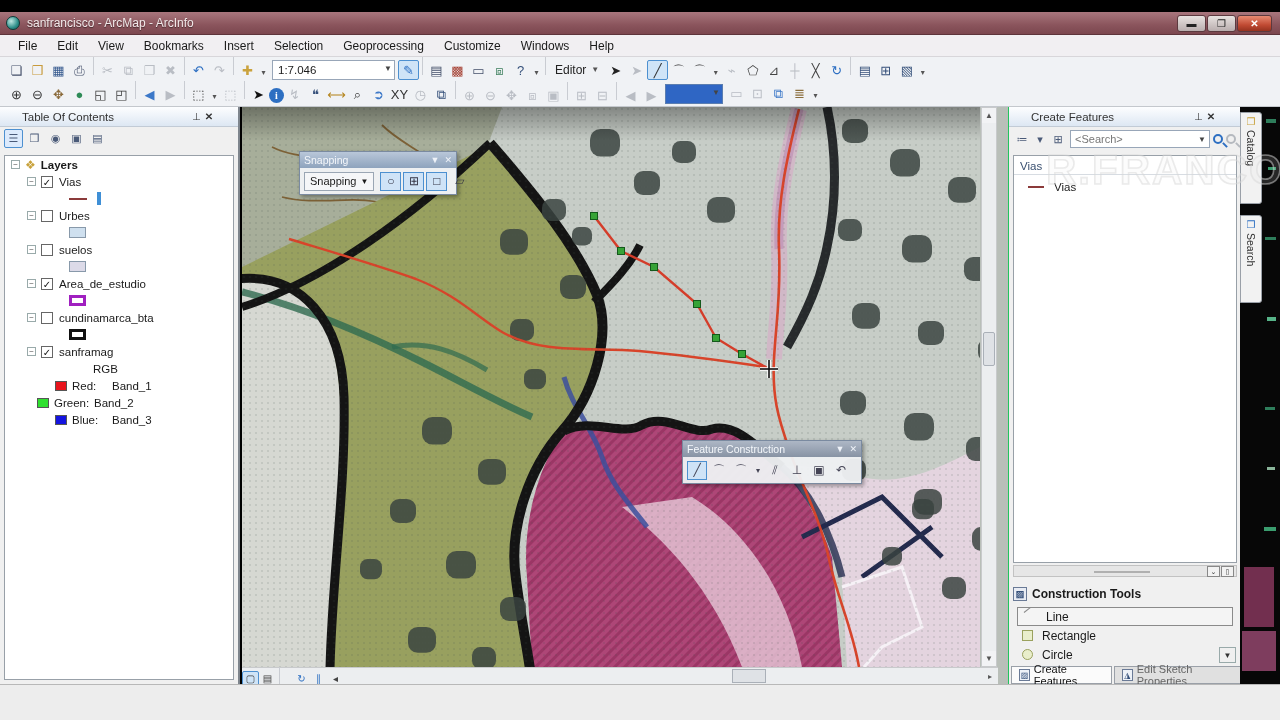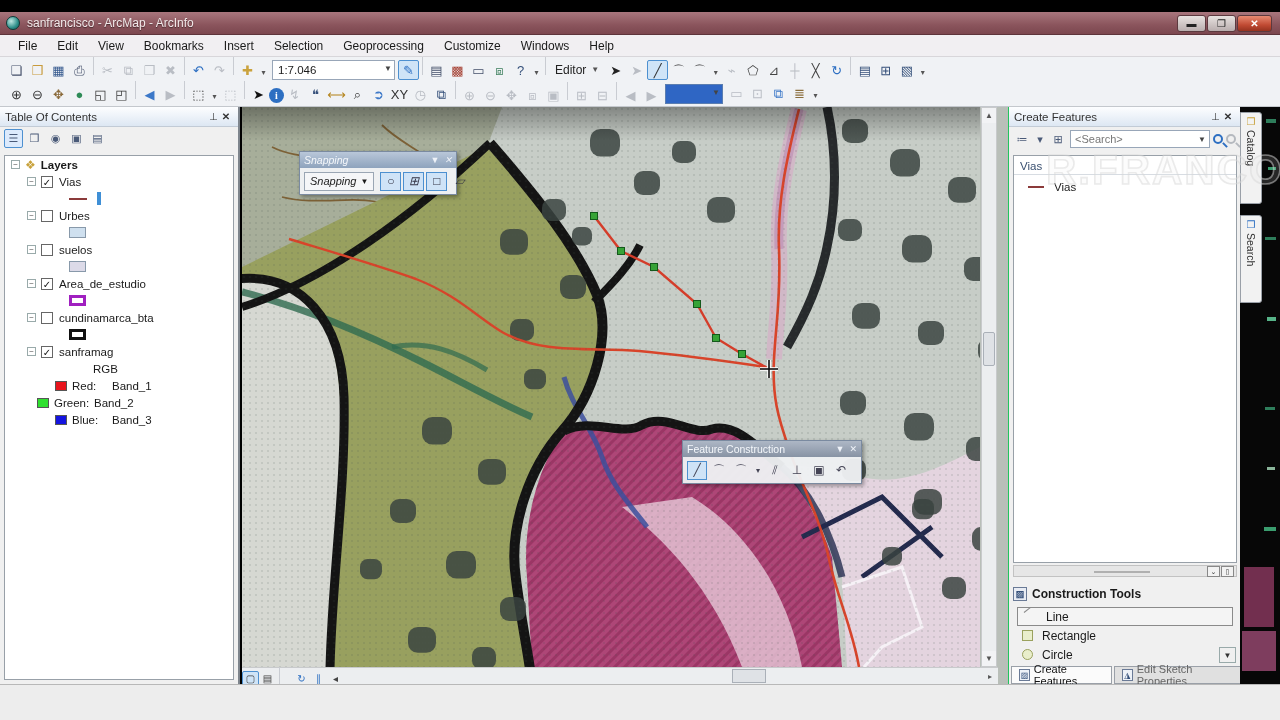--- a/index.html
+++ b/index.html
@@ -43,21 +43,21 @@
     font-size:11.5px; padding-left:5px; margin:0 3px; position:relative; }
   .combo .arrow { position:absolute; right:2px; top:3px; font-size:8px; color:#444; }
   #scale-combo { width:123px; }
   #editor-combo { padding:0 6px; font-size:12px; color:#222; display:flex; align-items:center; gap:5px; }
   #zoom-combo { width:58px; background:#2f66c4; border:1px solid #5a7db0; }
 
   
   #toc { position:absolute; left:0; top:107px; width:240px; height:577px; background:#f0f0f0;
     border-right:2px solid #7e858d; }
   .panel-header { height:20px; background:linear-gradient(#fdfeff,#dde7f3); border-bottom:1px solid #c2cbd6;
-    display:flex; align-items:center; padding:0 5px; font-size:11.5px; color:#333;justify-content:center; }
+    display:flex; align-items:center; padding:0 22px; font-size:11.5px; color:#333;justify-content:center; }
   .panel-header .ph-title { flex:1; }
   .pin-icon { width:12px; text-align:center; color:#333; font-size:10px; transform:rotate(90deg); }
   .close-icon { width:14px; text-align:center; color:#333; font-size:10px; font-weight:bold; }
   #toc-toolbar { height:23px; display:flex; align-items:center; gap:2px; padding:0 4px; }
   #toc-toolbar .tbtn { width:19px; height:19px; font-size:11px; color:#4a5a78; }
   #toc-toolbar .tbtn.active { background:#dceafc; }
   #toc-tree { position:absolute; left:4px; top:48px; width:230px; height:525px; background:#fff;
     border:1px solid #98a0a8; font-size:11.5px; overflow:hidden; }
   .trow { height:17px; display:flex; align-items:center; }
   .expander { width:9px; height:9px; border:1px solid #9aa; background:#fff; color:#555;
@@ -90,21 +90,21 @@
   #hright { width:16px; text-align:center; font-size:8px; color:#555; }
 
   
   .float-tb { position:absolute; border:1px solid #7a8aa0; box-shadow:2px 2px 4px rgba(0,0,0,.35);
     background:#eef0f2; }
   .float-title { height:16px; background:linear-gradient(#b9c7d9,#8ea3bd); color:#f4f7fb;
     font-size:10.5px; display:flex; align-items:center; padding:0 4px; }
   .float-title .ft-label { flex:1; }
   .float-title .dd, .float-title .x { font-size:9px; margin-left:5px; color:#eef2f8; }
   .float-body { height:26px; display:flex; align-items:center; padding:0 4px; gap:2px; }
-  #snapping-tb { left:57px; top:44px; width:158px;font-style:italic; }
+  #snapping-tb { left:57px; top:44px; width:158px; }
   #snap-btn { height:19px; border:1px solid #9aa6b4; background:#f5f6f8; font-size:11px;
     padding:0 5px; display:flex; align-items:center; gap:4px; margin-right:4px; }
   .snapb { width:21px; height:19px; display:flex; align-items:center; justify-content:center;
     font-size:12px; color:#334; }
   .snapb.on { background:#cfe3f7; border:1px solid #4d90d0; }
   #featcon-tb { left:440px; top:333px; width:180px; background:rgba(238,240,242,.96); }
   #featcon-tb .float-title { background:linear-gradient(rgba(170,180,195,.95),rgba(130,142,160,.95)); }
   .fcb { width:20px; height:19px; display:flex; align-items:center; justify-content:center;
     font-size:12px; color:#445; }
   .fcb.active { background:#cfe3f7; border:1px solid #4d90d0; }

